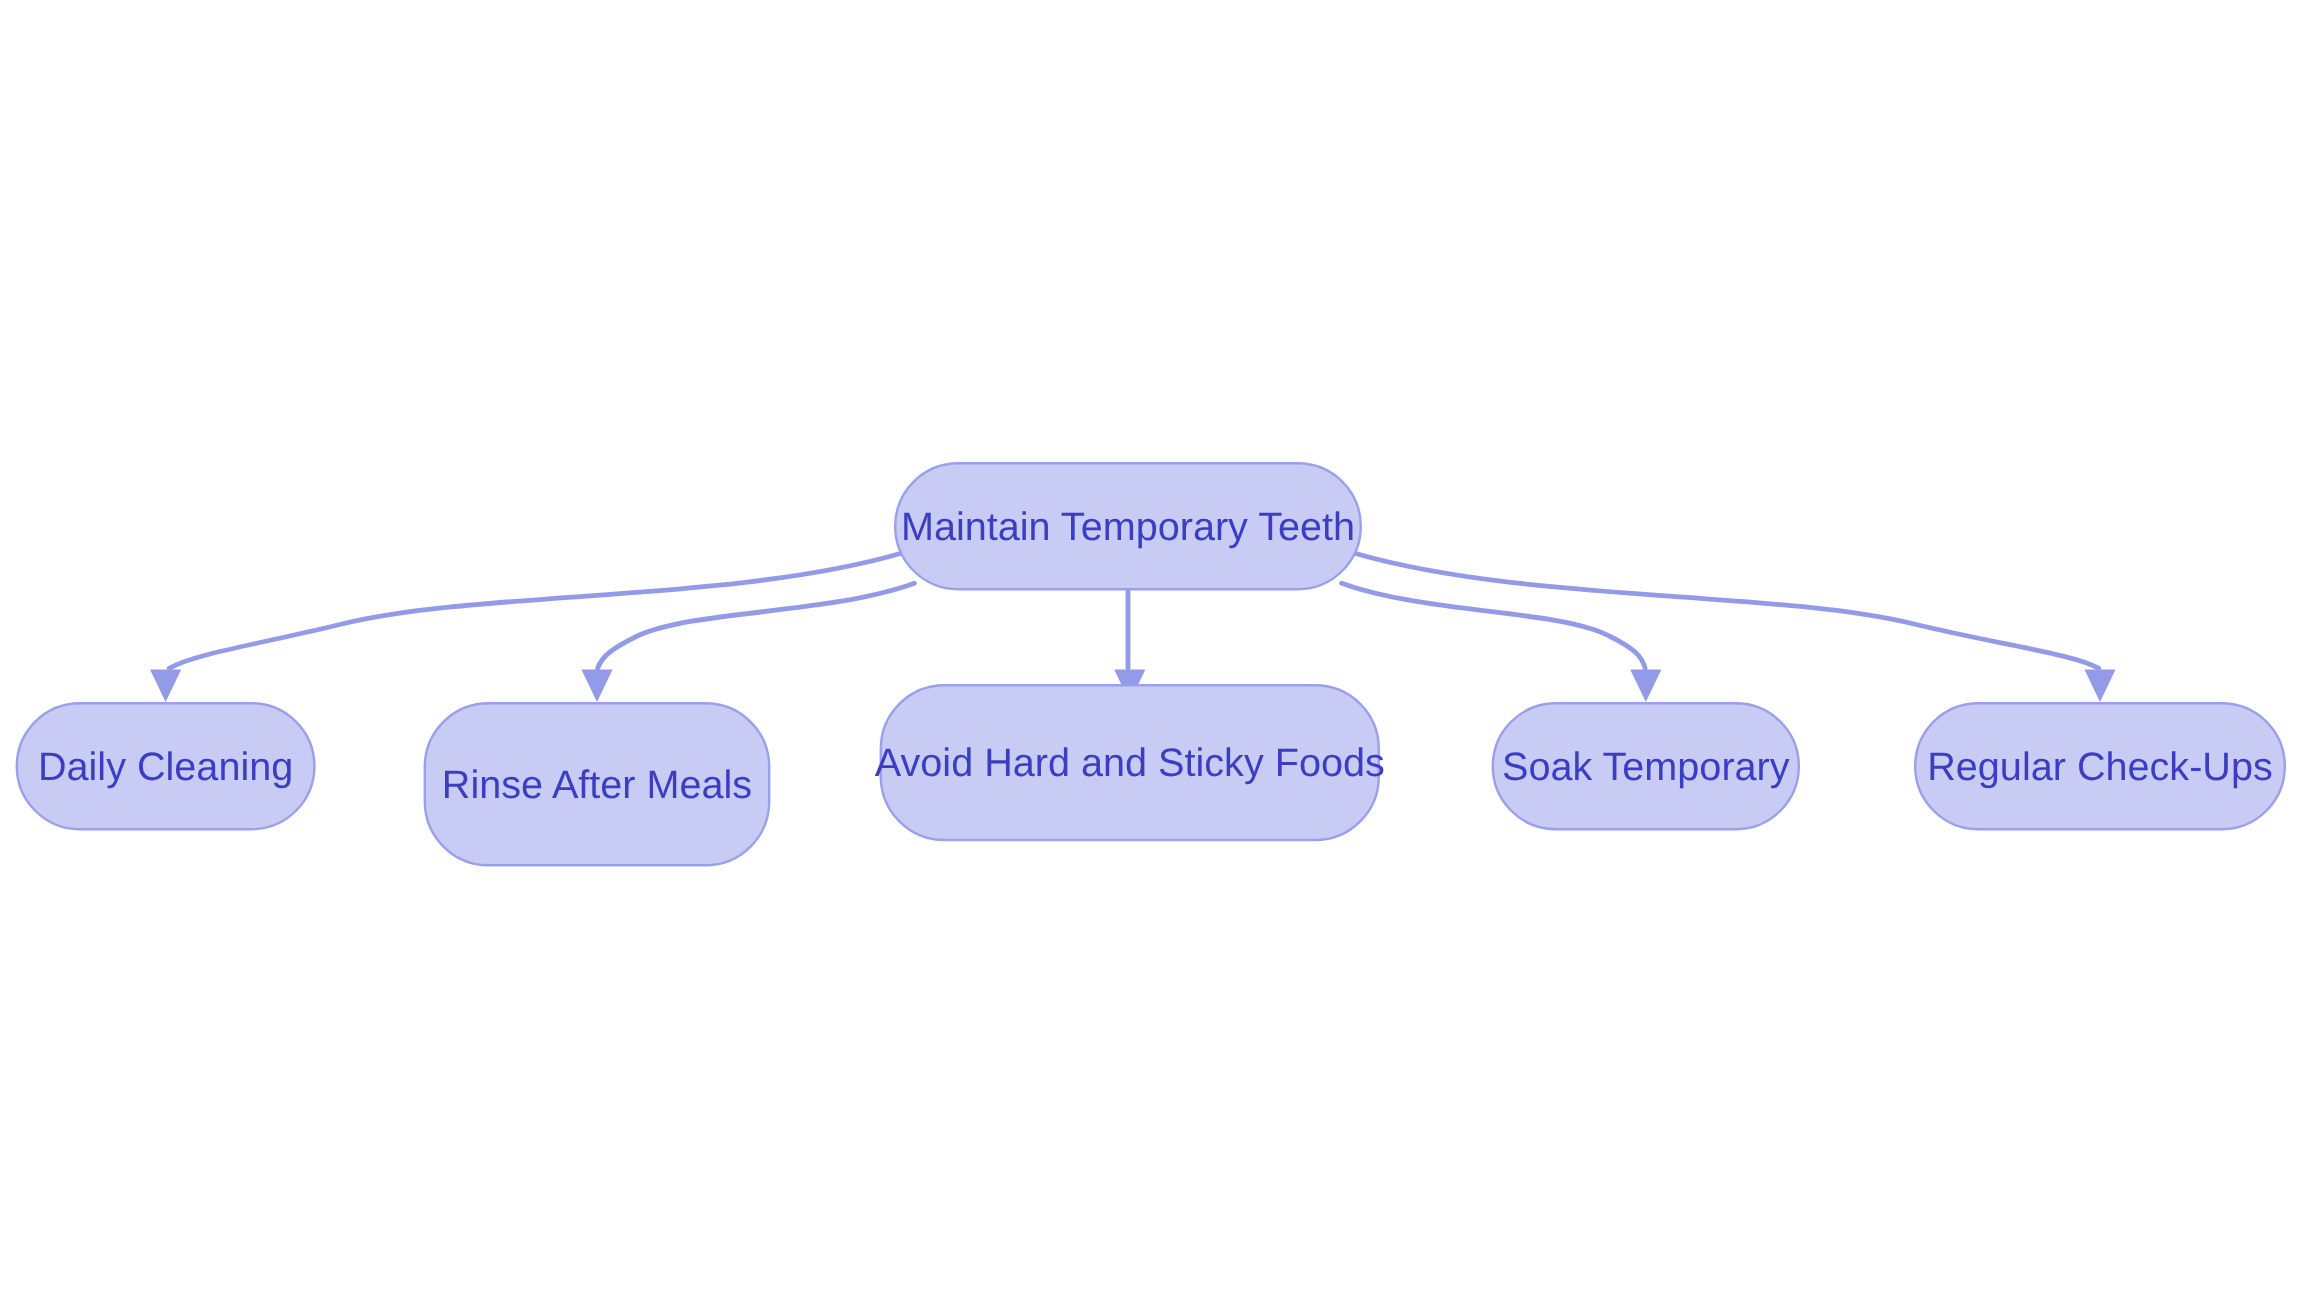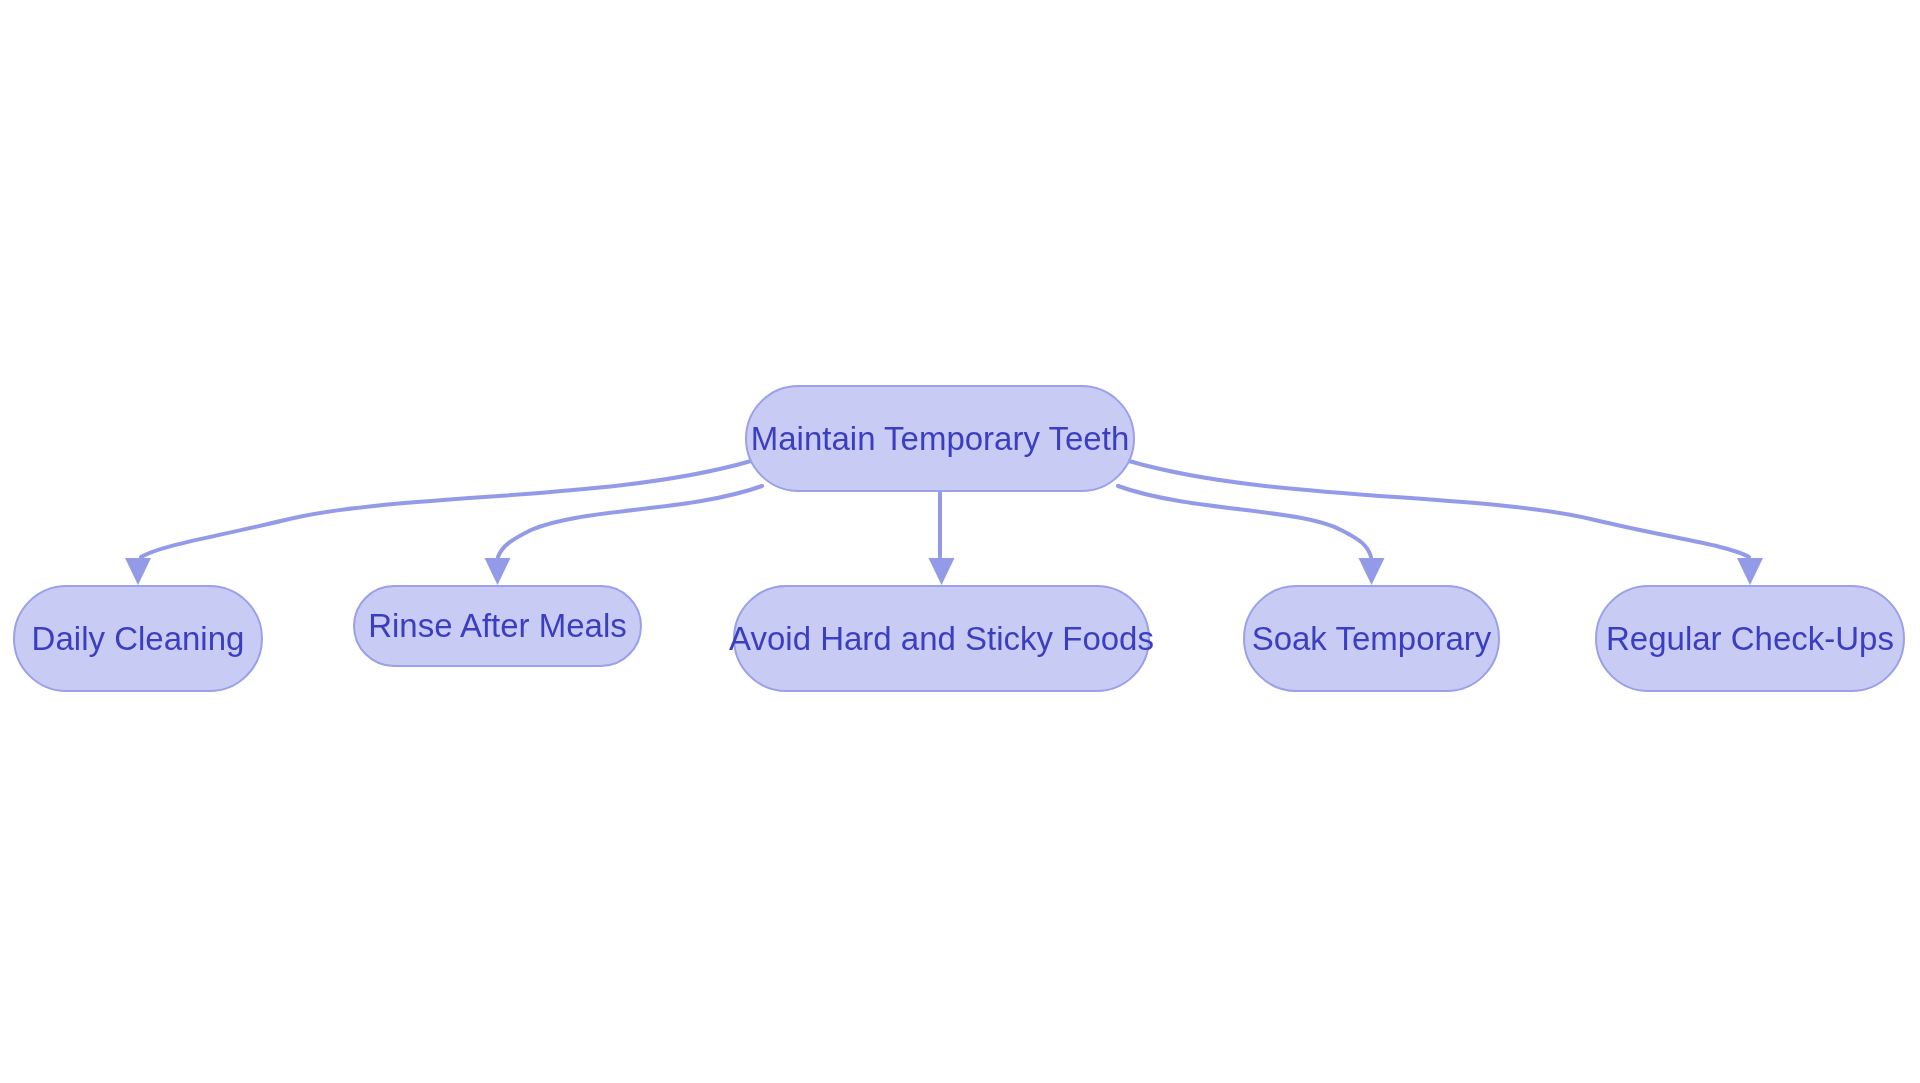--- a/index.html
+++ b/index.html
@@ -65,24 +65,24 @@
       <path d="M1129,461 C1270,502 1480,492 1595,520 C1670,538 1728,545 1749,557"></path>
       <polygon points="1737,558 1763,558 1750,585"></polygon>
     </svg>
   <div id="nodes-layer">
       <div class="node" style="left: 745px; top: 385px; width: 390px; height: 107px;">
         <span>Maintain Temporary Teeth</span>
       </div>
       <div class="node" style="left: 13px; top: 585px; width: 250px; height: 107px;">
         <span>Daily Cleaning</span>
       </div>
-      <div class="node" style="left: 353px; top: 585px; width: 289px; height: 82px;">
+      <div class="node" style="left: 353px; top: 585px; width: 289px; height: 137px;">
         <span>Rinse After Meals</span>
       </div>
-      <div class="node" style="left: 733px; top: 585px; width: 417px; height: 107px;">
+      <div class="node" style="left: 733px; top: 570px; width: 417px; height: 131px;">
         <span>Avoid Hard and Sticky Foods</span>
       </div>
       <div class="node" style="left: 1243px; top: 585px; width: 257px; height: 107px;">
         <span>Soak Temporary</span>
       </div>
       <div class="node" style="left: 1595px; top: 585px; width: 310px; height: 107px;">
         <span>Regular Check-Ups</span>
       </div>
     </div>
 </div>

